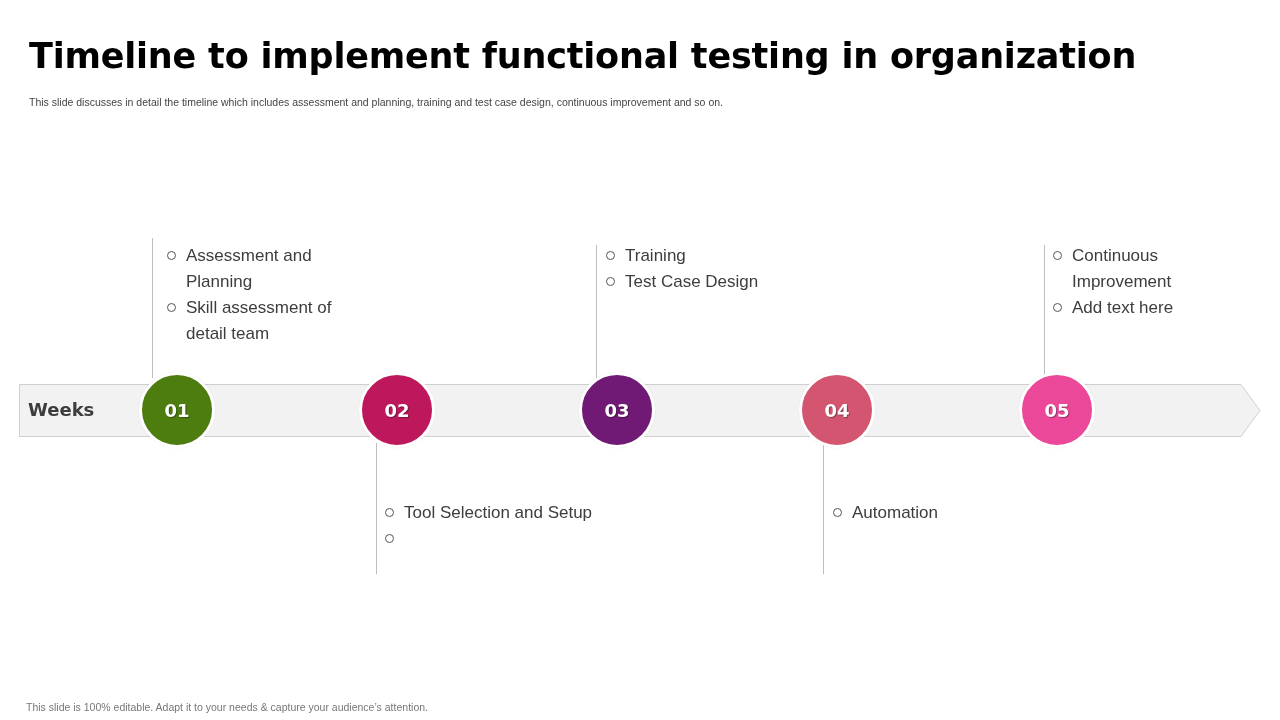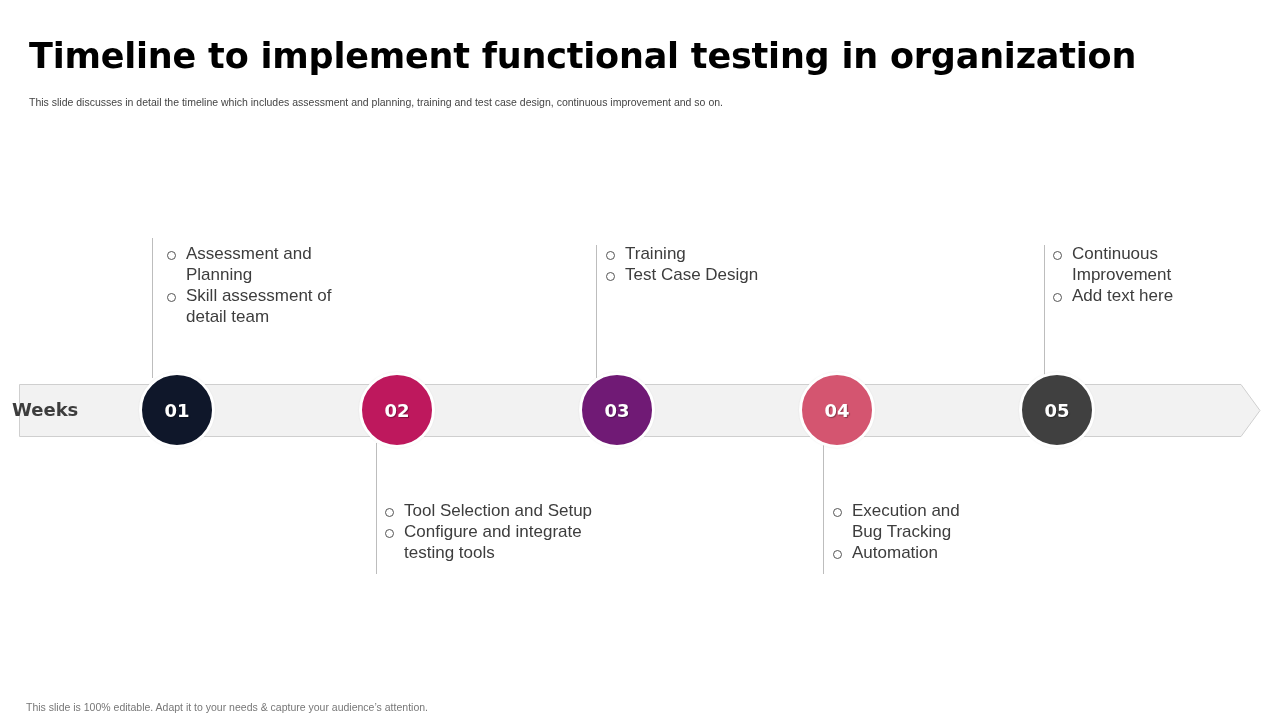--- a/index.html
+++ b/index.html
@@ -3,27 +3,27 @@
 <meta charset="utf-8">
 <style>
   html, body { margin: 0; padding: 0; }
   body { width: 1280px; height: 720px; background: #ffffff; position: relative; overflow: hidden; font-family: "Liberation Sans", sans-serif; }
   .title { position: absolute; left: 29px; top: 36px; font-family: "DejaVu Sans", sans-serif; font-weight: bold; font-size: 35px; color: #000; letter-spacing: -0.2px; margin: 0; text-align: right; }
   .subtitle { position: absolute; left: 29px; top: 96px; font-size: 10.5px; color: #444; }
   .footer { position: absolute; left: 0; width: 1280px; top: 701px; text-align: left; font-size: 10.5px; color: #777; margin-left: 26px; }
 
   .band { position: absolute; left: 19px; top: 384px; width: 1242px; height: 53px; }
   .band svg { position: absolute; left: 0; top: 0; }
-  .weeks { position: absolute; left: 12px; top: 399px; font-family: "DejaVu Sans", sans-serif; font-weight: bold; font-size: 18px; color: #3d3d3d; }
+  .weeks { position: absolute; left: 28px; top: 399px; font-family: "DejaVu Sans", sans-serif; font-weight: bold; font-size: 18px; color: #3d3d3d; }
 
   .circle { position: absolute; top: 375px; width: 70px; height: 70px; border-radius: 50%; border: 3px solid #fff; box-sizing: content-box; margin-left: -3px; margin-top: -3px; display: flex; align-items: center; justify-content: center; color: #fff; font-family: "DejaVu Sans", sans-serif; font-weight: bold; font-size: 18px; text-shadow: 1px 1px 1px rgba(0,0,0,0.35); box-shadow: 0 0 2px rgba(0,0,0,0.08); }
 
   .vline { position: absolute; width: 1px; background: #bdbdbd; }
 
-  .bullets { position: absolute; margin: 0; padding: 0; list-style: none; font-size: 17px; line-height: 21px; color: #3d3d3d; }
+  .bullets { position: absolute; margin: 0; padding: 0; list-style: none; font-size: 17px; line-height: 26px; color: #3d3d3d; }
   .bullets li { position: relative; padding-left: 19px; }
   .bullets li .dot { position: absolute; left: 0; top: 8px; width: 7px; height: 7px; border: 1px solid #555; border-radius: 50%; }
 </style>
 </head>
 <body>
 
 <h1 class="title">Timeline to implement functional testing in organization</h1>
 <div class="subtitle">This slide discusses in detail the timeline which includes assessment and planning, training and test case design, continuous improvement and so on.</div>
 
 <div class="band">
@@ -32,53 +32,52 @@
   </svg>
 </div>
 <div class="weeks">Weeks</div>
 
 <div class="vline" style="left:152px; top:238px; height:140px;"></div>
 <div class="vline" style="left:376px; top:443px; height:131px;"></div>
 <div class="vline" style="left:596px; top:245px; height:133px;"></div>
 <div class="vline" style="left:823px; top:443px; height:131px;"></div>
 <div class="vline" style="left:1044px; top:245px; height:133px;"></div>
 
-<div class="circle" style="left:142px; background:#0f172a;">
+<div class="circle" style="left:142px; background:#4d7c0f;">
     <span>01</span>
   </div>
 <div class="circle" style="left:362px; background:#be185d;">
     <span>02</span>
   </div>
 <div class="circle" style="left:582px; background:#701a75;">
     <span>03</span>
   </div>
 <div class="circle" style="left:802px; background:#d45570;">
     <span>04</span>
   </div>
-<div class="circle" style="left:1022px; background:#404040;">
+<div class="circle" style="left:1022px; background:#ec4899;">
     <span>05</span>
   </div>
 
 <ul class="bullets" style="left:167px; top:243px; width:170px;">
   <li><span class="dot"></span><span>Assessment and Planning</span></li>
   <li><span class="dot"></span><span>Skill assessment of detail team</span></li>
 </ul>
 
 <ul class="bullets" style="left:385px; top:500px; width:220px;">
   <li><span class="dot"></span><span>Tool Selection and Setup</span></li>
-  <li><span class="dot"></span><span>Configure and integrate testing tools</span></li>
+  <li><span class="dot"></span></li>
 </ul>
 
 <ul class="bullets" style="left:606px; top:243px; width:190px;">
   <li><span class="dot"></span><span>Training</span></li>
   <li><span class="dot"></span><span>Test Case Design</span></li>
 </ul>
 
 <ul class="bullets" style="left:833px; top:500px; width:150px;">
-  <li><span class="dot"></span><span>Execution and Bug Tracking</span></li>
   <li><span class="dot"></span><span>Automation</span></li>
 </ul>
 
 <ul class="bullets" style="left:1053px; top:243px; width:150px;">
   <li><span class="dot"></span><span>Continuous Improvement</span></li>
   <li><span class="dot"></span><span>Add text here</span></li>
 </ul>
 
 <div class="footer">This slide is 100% editable. Adapt it to your needs &amp; capture your audience’s attention.</div>
 

